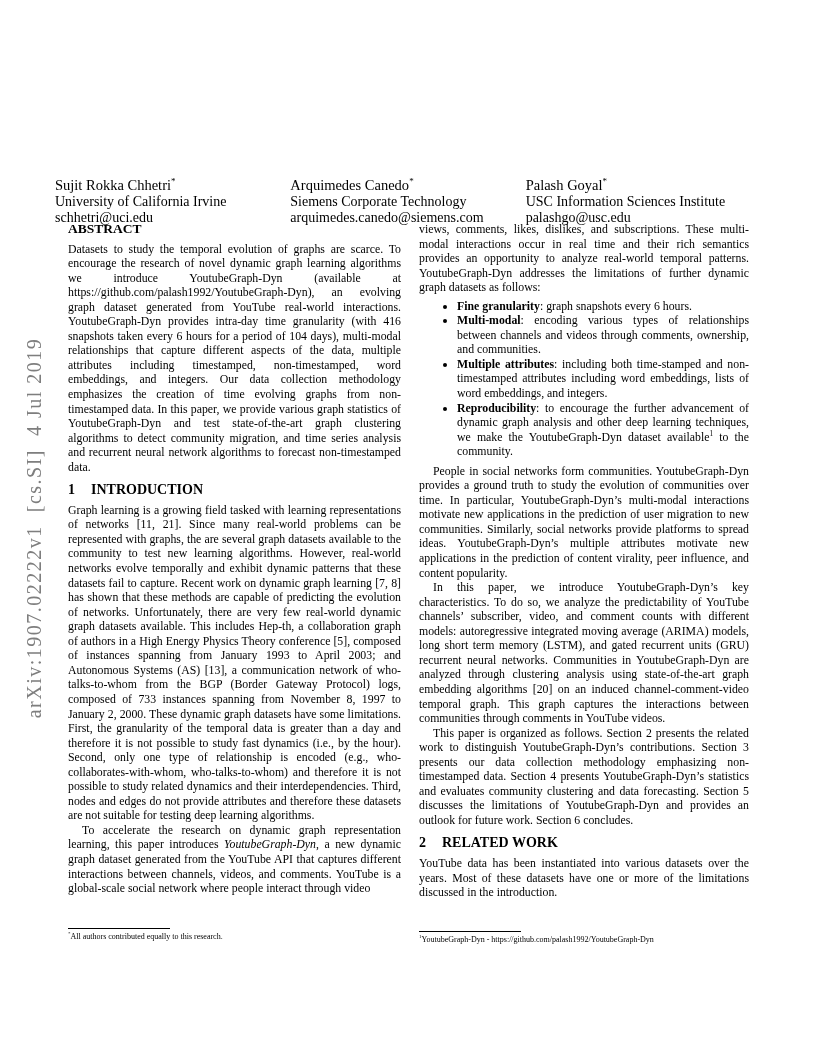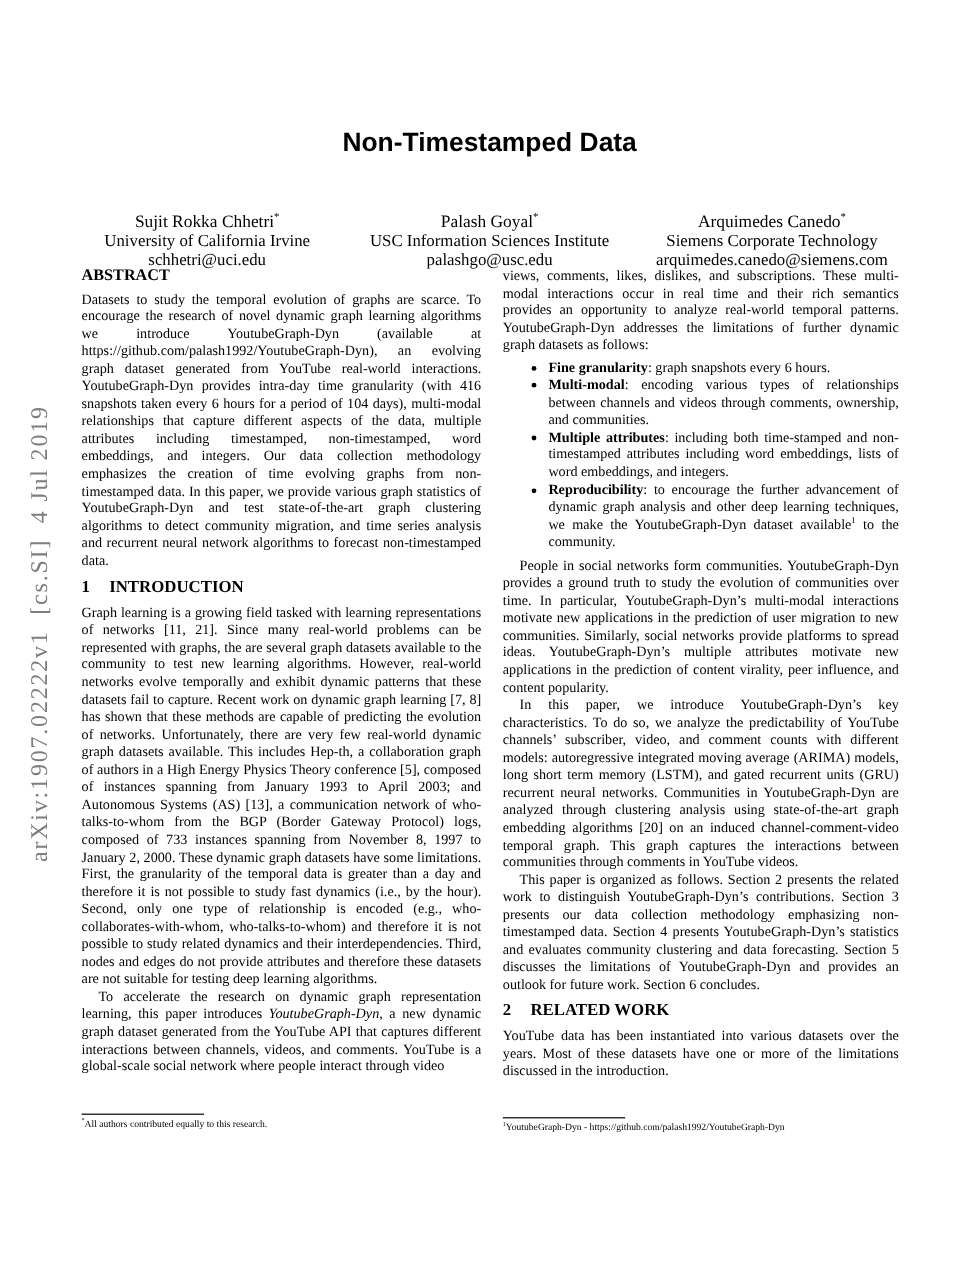--- a/index.html
+++ b/index.html
@@ -13,21 +13,21 @@
     white-space:pre;font-size:20px;letter-spacing:1.5px;color:#7e7e7e;
     font-family:"Liberation Serif", serif;
   }
   .title{
     position:absolute;top:106px;left:0;width:100%;text-align:center;
     font-family:"Liberation Sans", sans-serif;font-weight:bold;
     font-size:22px;line-height:25px;
   }
   .authors{
     position:absolute;top:176px;left:55px;width:706px;
-    display:flex;justify-content:space-between;text-align:center;
+    display:flex;justify-content:space-between;
   }
   .author{flex:1 1 0;}
   .author .name{font-size:14.5px;line-height:18px;}
   .author .aff,.author .email{font-size:14px;line-height:15.5px;}
   .col{
     position:absolute;top:222px;font-size:11.8px;line-height:14.55px;
     text-align:justify;
   }
   .col-left{left:68px;width:333px;}
   .col-right{left:419px;width:330px;}
@@ -48,38 +48,37 @@
   .plain-link{color:#000;text-decoration:none;}
 </style>
 </head>
 <body>
 
 <div class="page">
 
   <div class="watermark">arXiv:1907.02222v1  [cs.SI]  4 Jul 2019</div>
 
   <div class="title">
-    <div>Non-Timestamped Data</div>
   </div>
 
   <div class="authors">
     <div class="author">
       <div class="name"><span>Sujit Rokka Chhetri</span><sup>*</sup></div>
       <div class="aff">University of California Irvine</div>
       <div class="email">schhetri@uci.edu</div>
     </div>
     <div class="author">
+      <div class="name"><span>Arquimedes Canedo</span><sup>*</sup></div>
+      <div class="aff">Siemens Corporate Technology</div>
+      <div class="email">arquimedes.canedo@siemens.com</div>
+    </div>
+    <div class="author">
       <div class="name"><span>Palash Goyal</span><sup>*</sup></div>
       <div class="aff">USC Information Sciences Institute</div>
       <div class="email">palashgo@usc.edu</div>
-    </div>
-    <div class="author">
-      <div class="name"><span>Arquimedes Canedo</span><sup>*</sup></div>
-      <div class="aff">Siemens Corporate Technology</div>
-      <div class="email">arquimedes.canedo@siemens.com</div>
     </div>
   </div>
 
   <div class="col col-left">
     <div class="h-abstract">ABSTRACT</div>
     <p><span>Datasets to study the temporal evolution of graphs are scarce. To encourage the research of novel dynamic graph learning algorithms we introduce YoutubeGraph-Dyn (available at </span><span class="plain-link">https://github.com/palash1992/YoutubeGraph-Dyn</span><span>), an evolving graph dataset generated from YouTube real-world interactions. YoutubeGraph-Dyn provides intra-day time granularity (with 416 snapshots taken every 6 hours for a period of 104 days), multi-modal relationships that capture different aspects of the data, multiple attributes including timestamped, non-timestamped, word embeddings, and integers. Our data collection methodology emphasizes the creation of time evolving graphs from non-timestamped data. In this paper, we provide various graph statistics of YoutubeGraph-Dyn and test state-of-the-art graph clustering algorithms to detect community migration, and time series analysis and recurrent neural network algorithms to forecast non-timestamped data.</span></p>
 
     <div class="h-sec">
       <span class="num">1</span><span>INTRODUCTION</span>
     </div>

